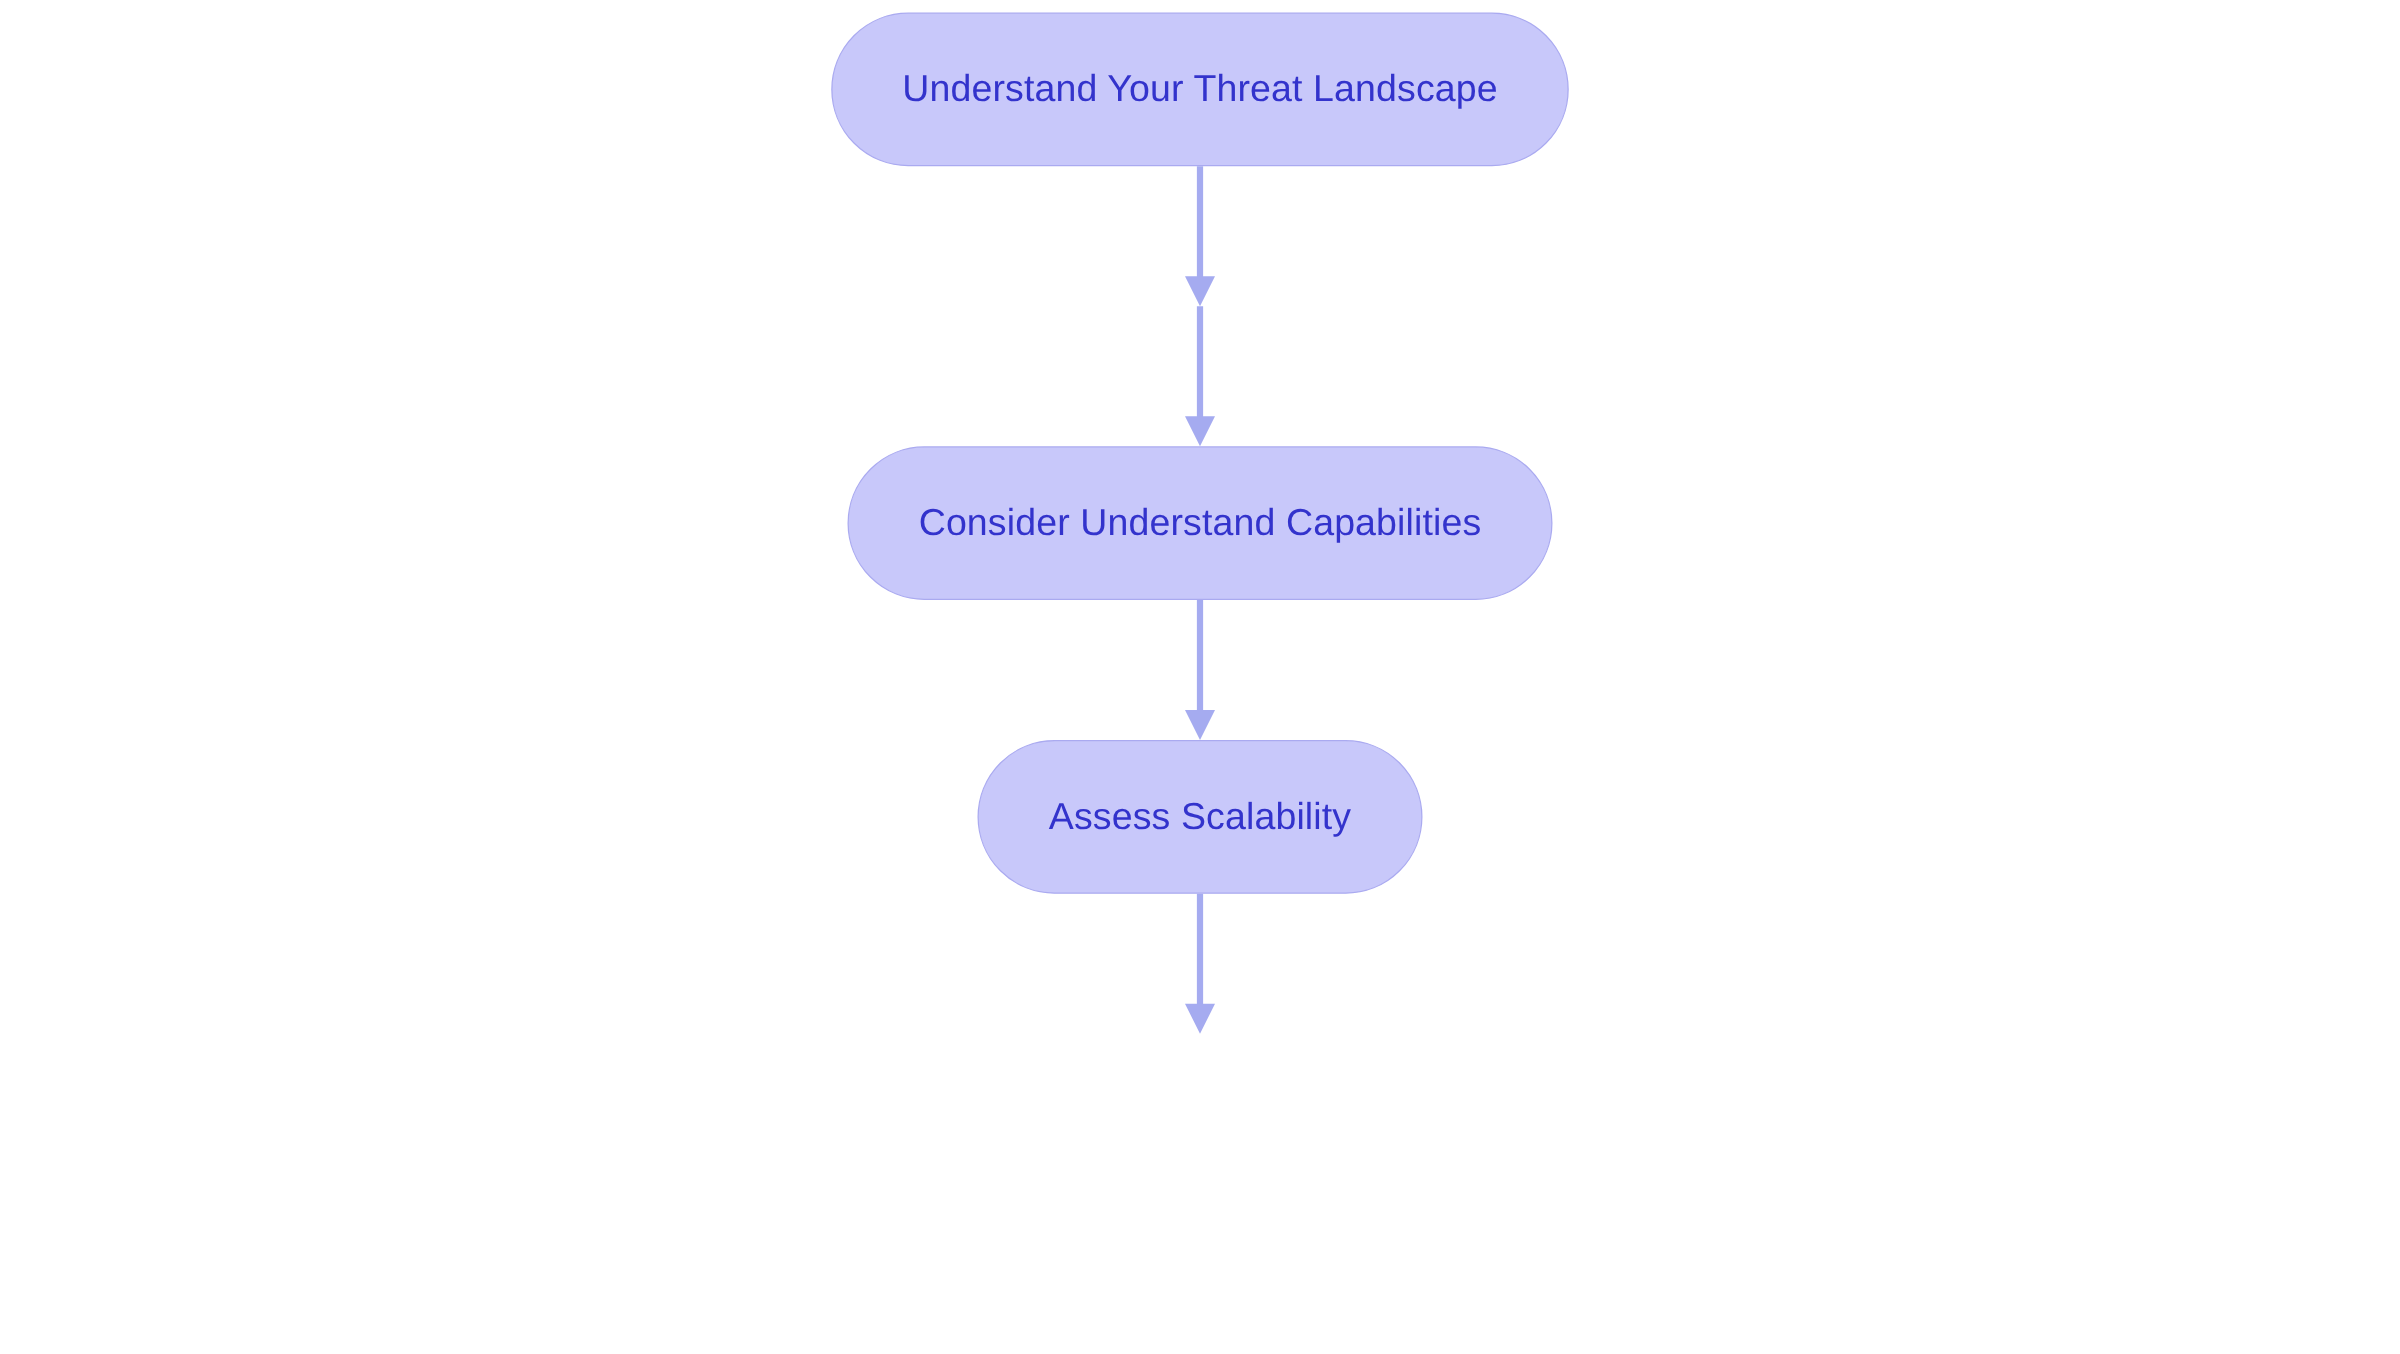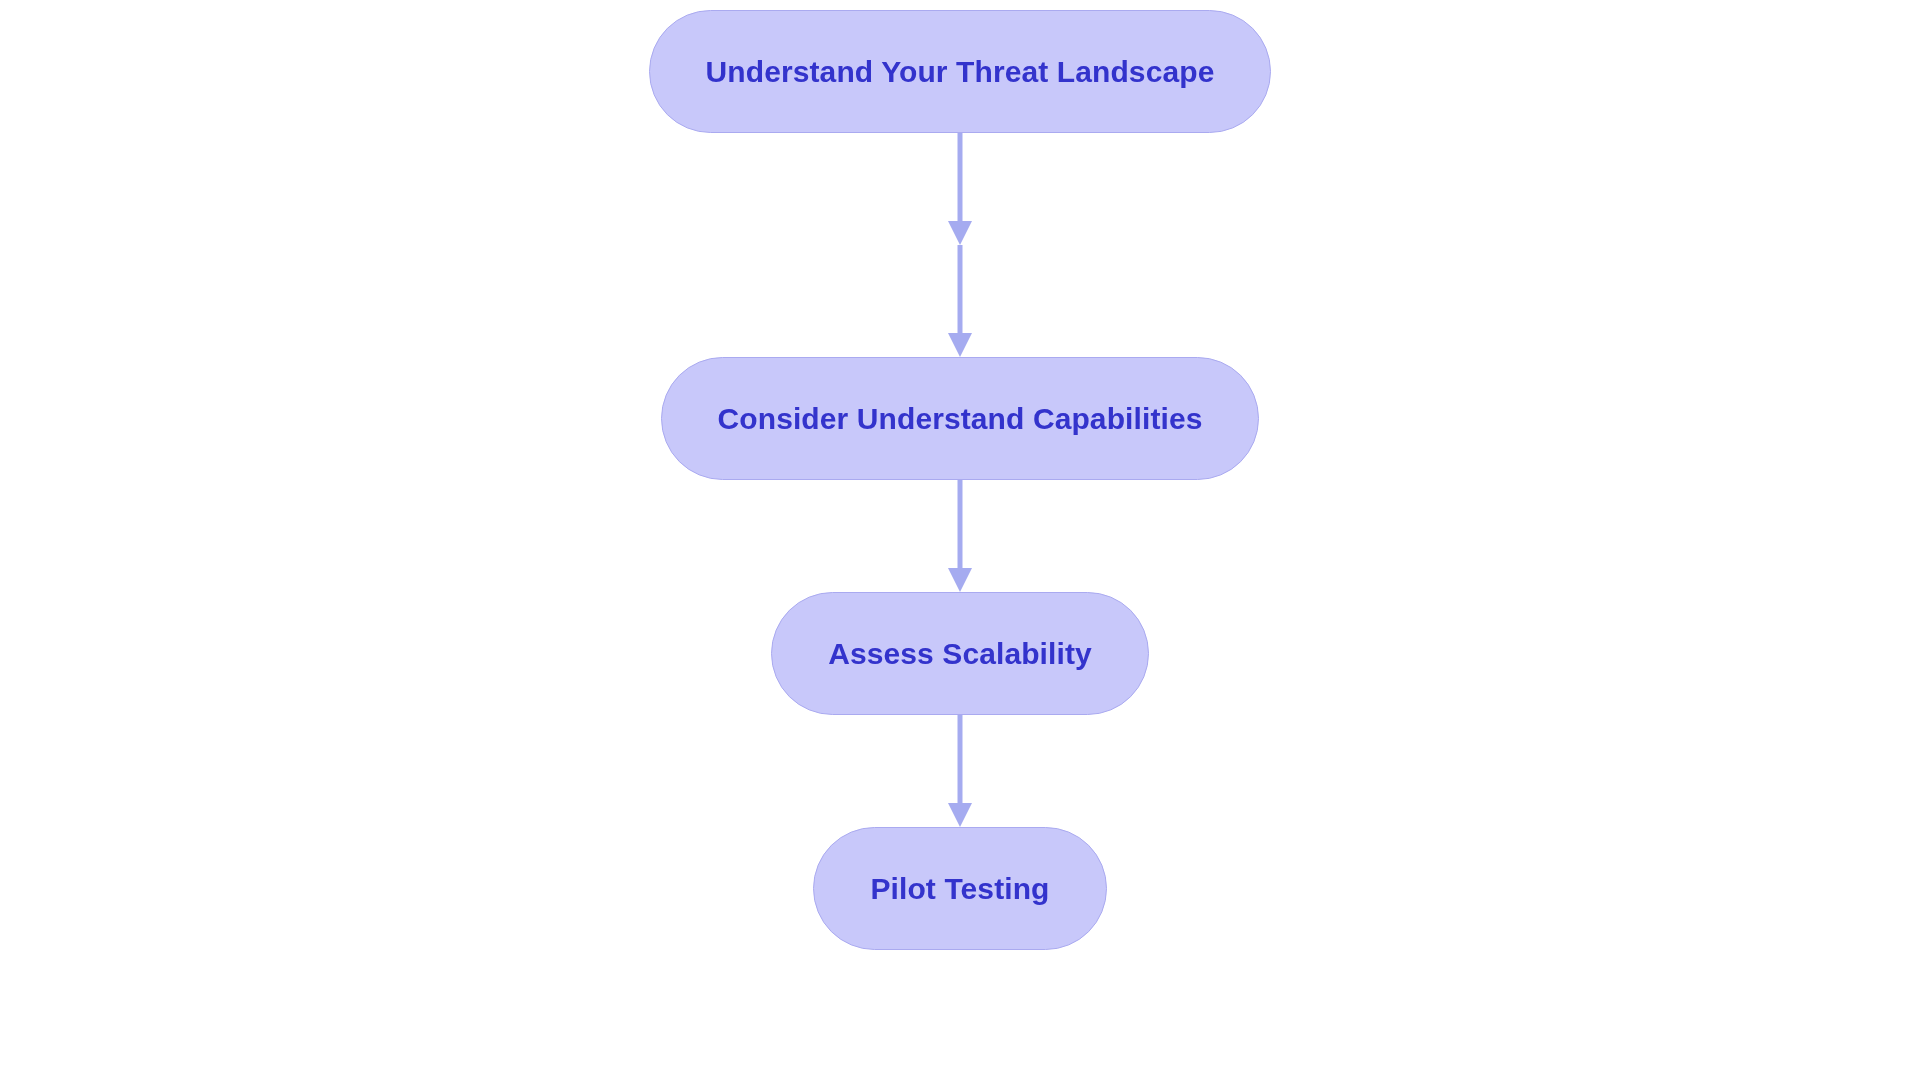--- a/index.html
+++ b/index.html
@@ -41,21 +41,21 @@
     justify-content: center;
     box-sizing: border-box;
     height: 123px;
     padding: 0 56px;
     background: #c8c8fa;
     border: 1.6px solid #aaaaf0;
     border-radius: 62px;
     color: #3333cc;
     font-family: "Liberation Sans", sans-serif;
     font-size: 30px;
-    font-weight: 700;
+    font-weight: 400;
     line-height: 1;
     letter-spacing: 0.1px;
     white-space: nowrap;
     flex: 0 0 auto;
   }
 
   .flow-connector {
     flex: 0 0 auto;
     width: 40px;
     height: 112px;
@@ -104,18 +104,15 @@
 
     <div class="flow-node">
       <span>Assess Scalability</span>
     </div>
 
     <svg class="flow-connector" viewBox="0 0 40 112">
       <line class="conn-line" x1="20" y1="0" x2="20" y2="92"></line>
       <polygon class="conn-head" points="8,88 32,88 20,112"></polygon>
     </svg>
 
-    <div class="flow-node">
-      <span>Pilot Testing</span>
-    </div>
 
   </div>
 </div>
 
 </body></html>

